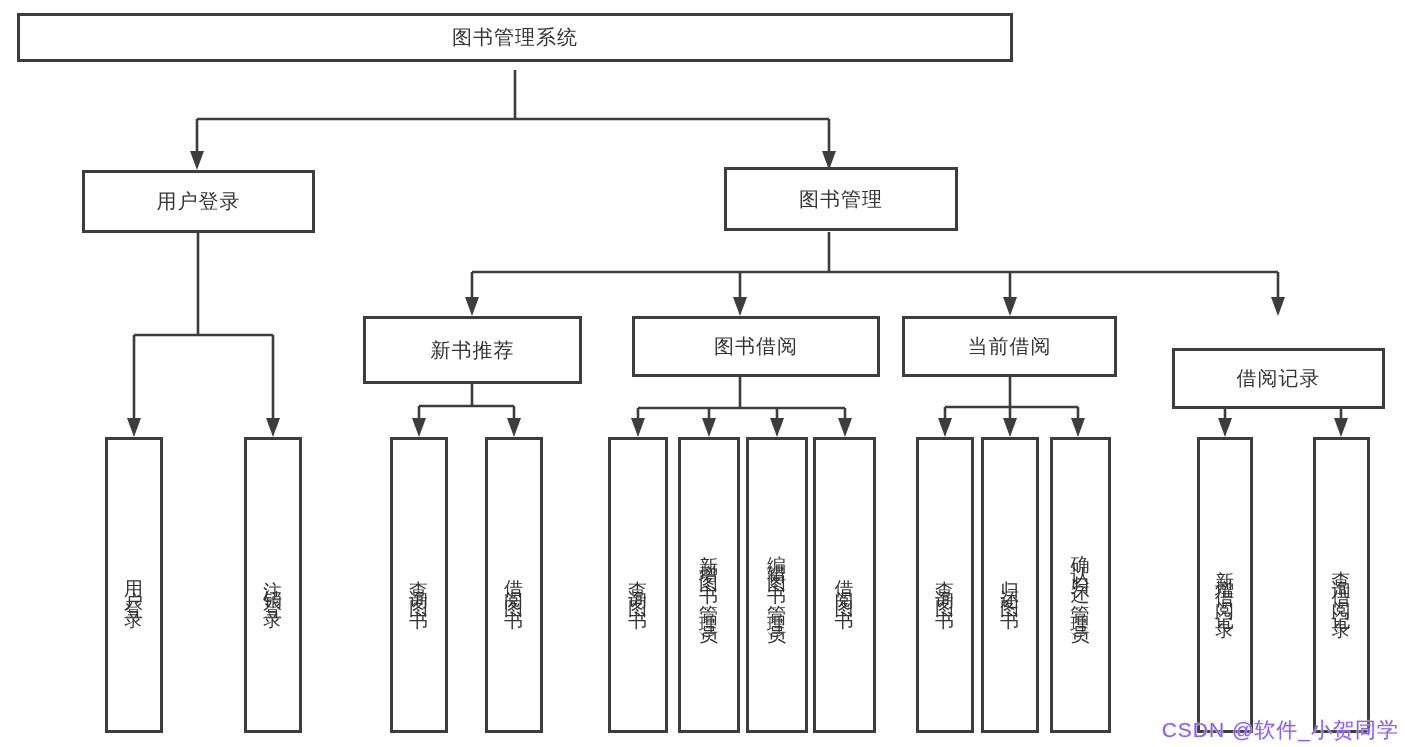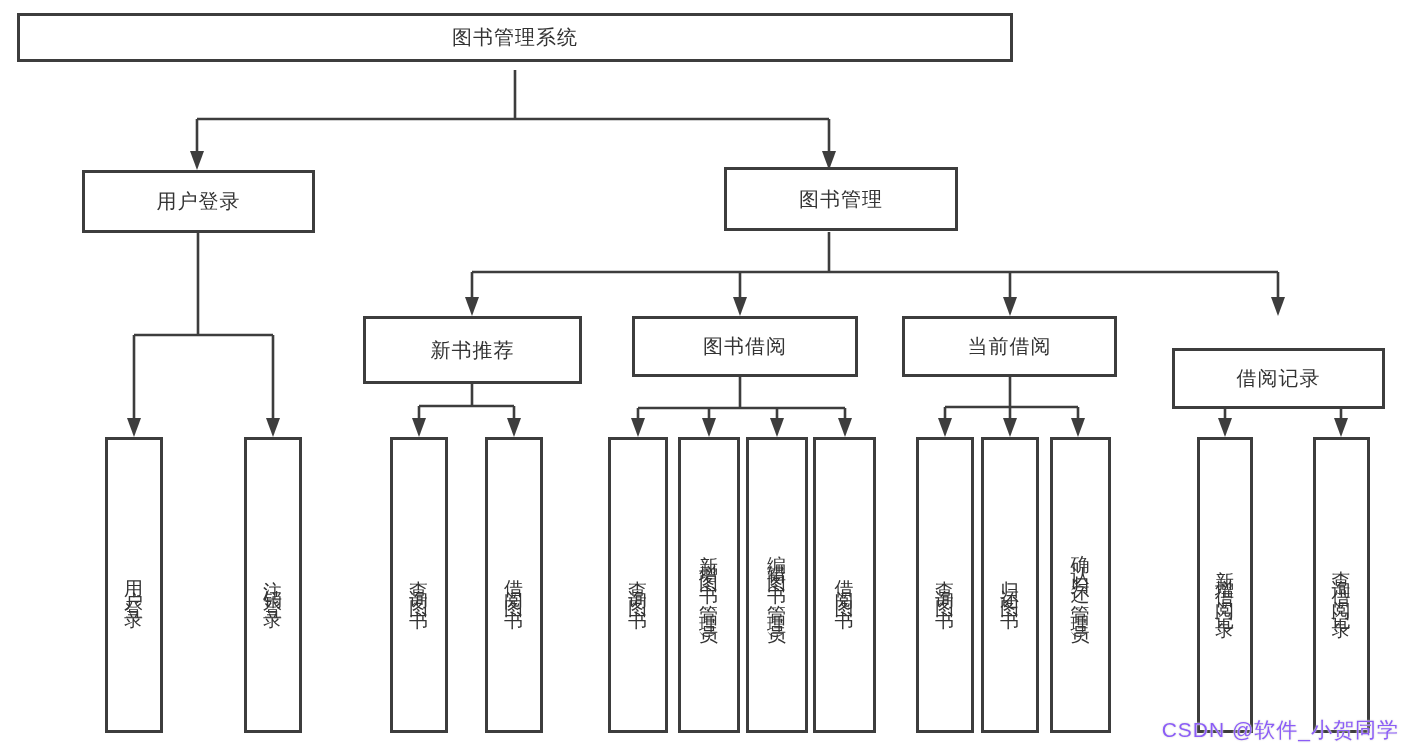--- a/index.html
+++ b/index.html
@@ -76,21 +76,21 @@
 <div class="node" style="left:82px;top:170px;width:233px;height:63px;">
   <span class="lbl">用户登录</span>
 </div>
 <div class="node" style="left:712px;top:167px;width:234px;height:64px;margin-left:12px;">
   <span class="lbl">图书管理</span>
 </div>
 
 <div class="node" style="left:363px;top:316px;width:219px;height:68px;">
   <span class="lbl">新书推荐</span>
 </div>
-<div class="node" style="left:632px;top:316px;width:226px;height:61px;">
+<div class="node" style="left:632px;top:316px;width:248px;height:61px;">
   <span class="lbl">图书借阅</span>
 </div>
 <div class="node" style="left:902px;top:316px;width:215px;height:61px;">
   <span class="lbl">当前借阅</span>
 </div>
 <div class="node" style="left:1172px;top:316px;width:213px;height:61px;margin-top:32px;">
   <span class="lbl">借阅记录</span>
 </div>
 
 <div class="node leaf" style="left:105px;top:437px;width:58px;height:296px;">

